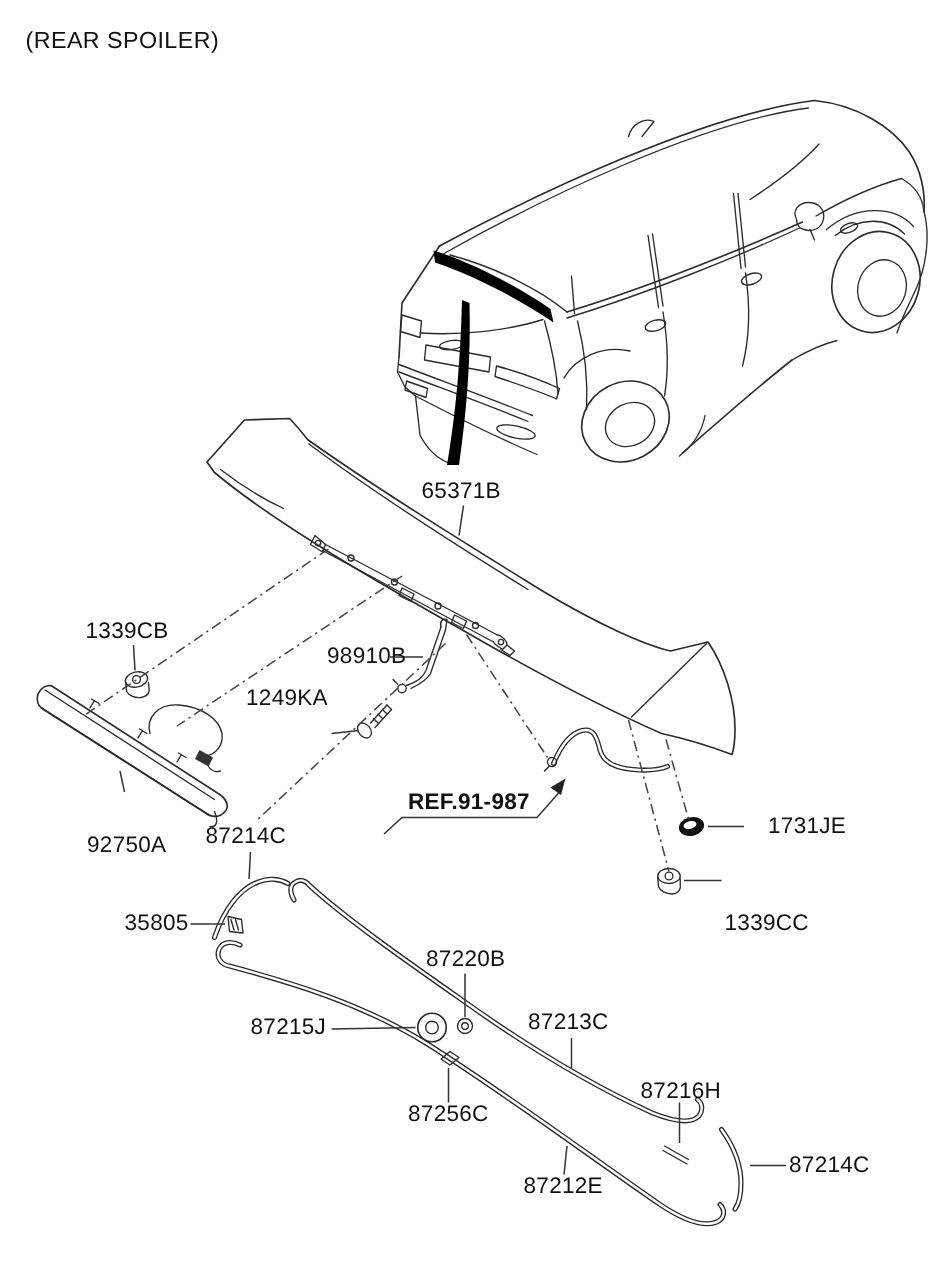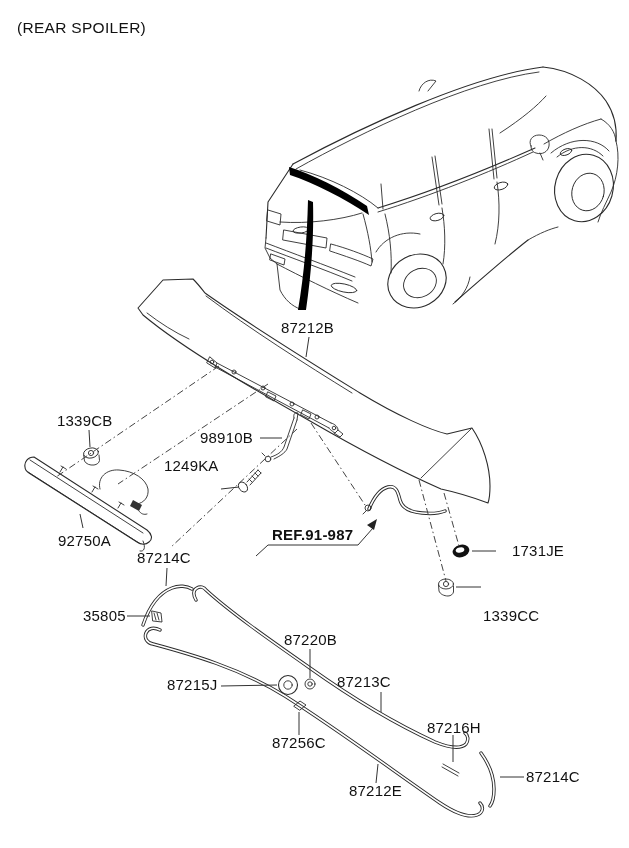--- a/index.html
+++ b/index.html
@@ -240,30 +240,30 @@
       <path class="leader" d="M 376 783 L 378 764"></path>
       <path class="leader" d="M 524 777 L 500 777"></path>
 
       <path class="leader" d="M 256 556 L 268 545 L 358 545 L 373 528"></path>
       <polygon points="377,519 374,530 367,525" fill="#222"></polygon>
     </g>
   </svg>
 
   <div class="title" style="left:17px;top:19px">(REAR SPOILER)</div>
 
-  <div class="plabel" style="left:281px;top:320px">87212B</div>
+  <div class="plabel" style="left:281px;top:320px">65371B</div>
   <div class="plabel" style="left:57px;top:413px">1339CB</div>
-  <div class="plabel" style="left:200px;top:430px">98910B</div>
+  <div class="plabel" style="left:218px;top:430px">98910B</div>
   <div class="plabel" style="left:164px;top:458px">1249KA</div>
-  <div class="plabel" style="left:58px;top:533px">92750A</div>
+  <div class="plabel" style="left:58px;top:556px">92750A</div>
   <div class="plabel ref" style="left:272px;top:527px">REF.91-987</div>
   <div class="plabel" style="left:512px;top:543px">1731JE</div>
   <div class="plabel" style="left:483px;top:608px">1339CC</div>
   <div class="plabel" style="left:137px;top:550px">87214C</div>
   <div class="plabel" style="left:83px;top:608px">35805</div>
   <div class="plabel" style="left:284px;top:632px">87220B</div>
   <div class="plabel" style="left:167px;top:677px">87215J</div>
-  <div class="plabel" style="left:337px;top:674px">87213C</div>
+  <div class="plabel" style="left:352px;top:674px">87213C</div>
   <div class="plabel" style="left:272px;top:735px">87256C</div>
   <div class="plabel" style="left:427px;top:720px">87216H</div>
   <div class="plabel" style="left:349px;top:783px">87212E</div>
   <div class="plabel" style="left:526px;top:769px">87214C</div>
 </div>
 
 </body></html>

